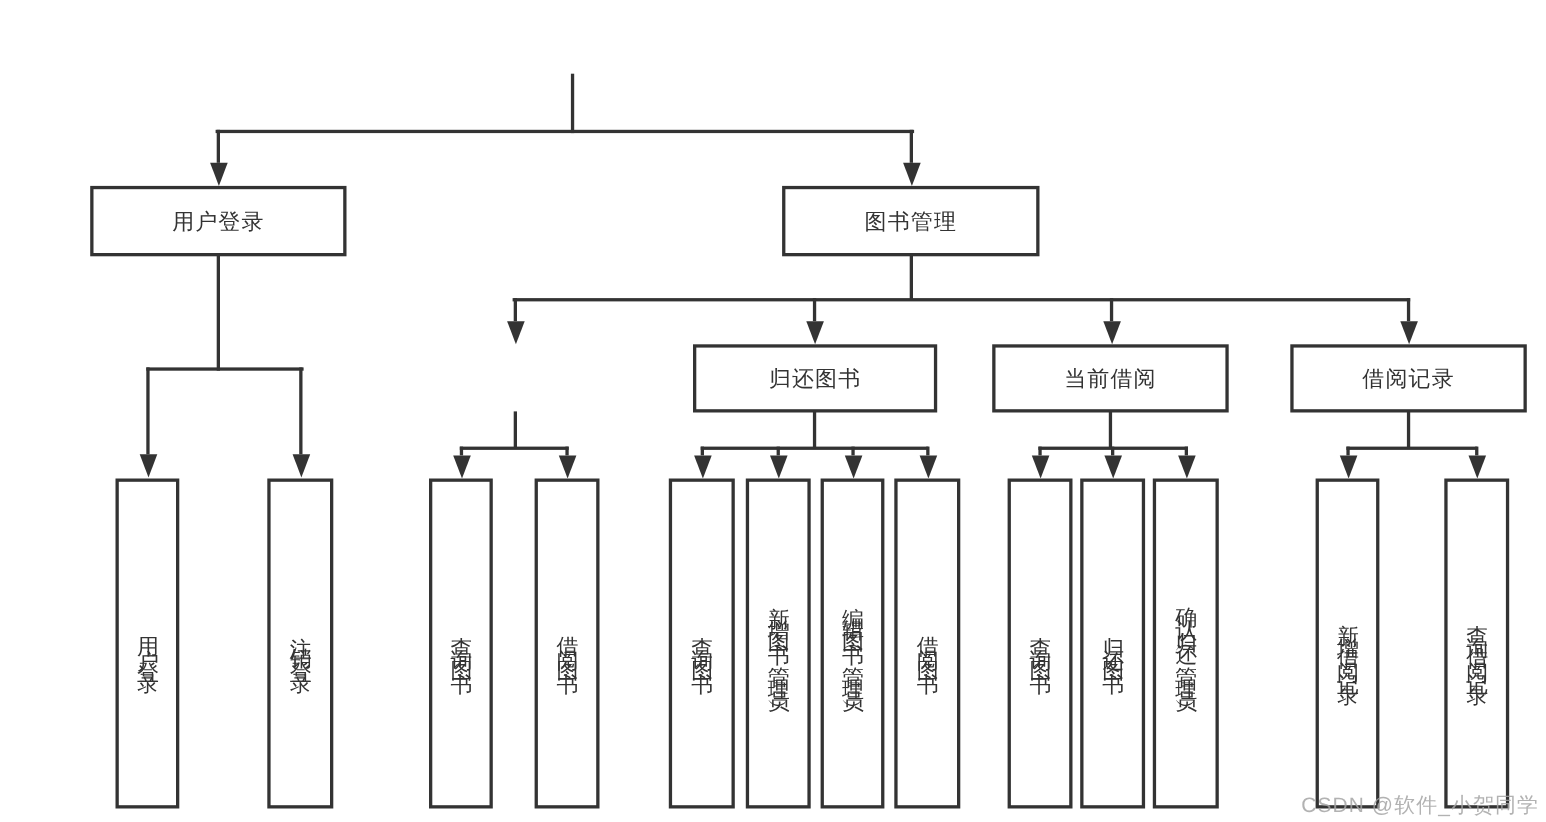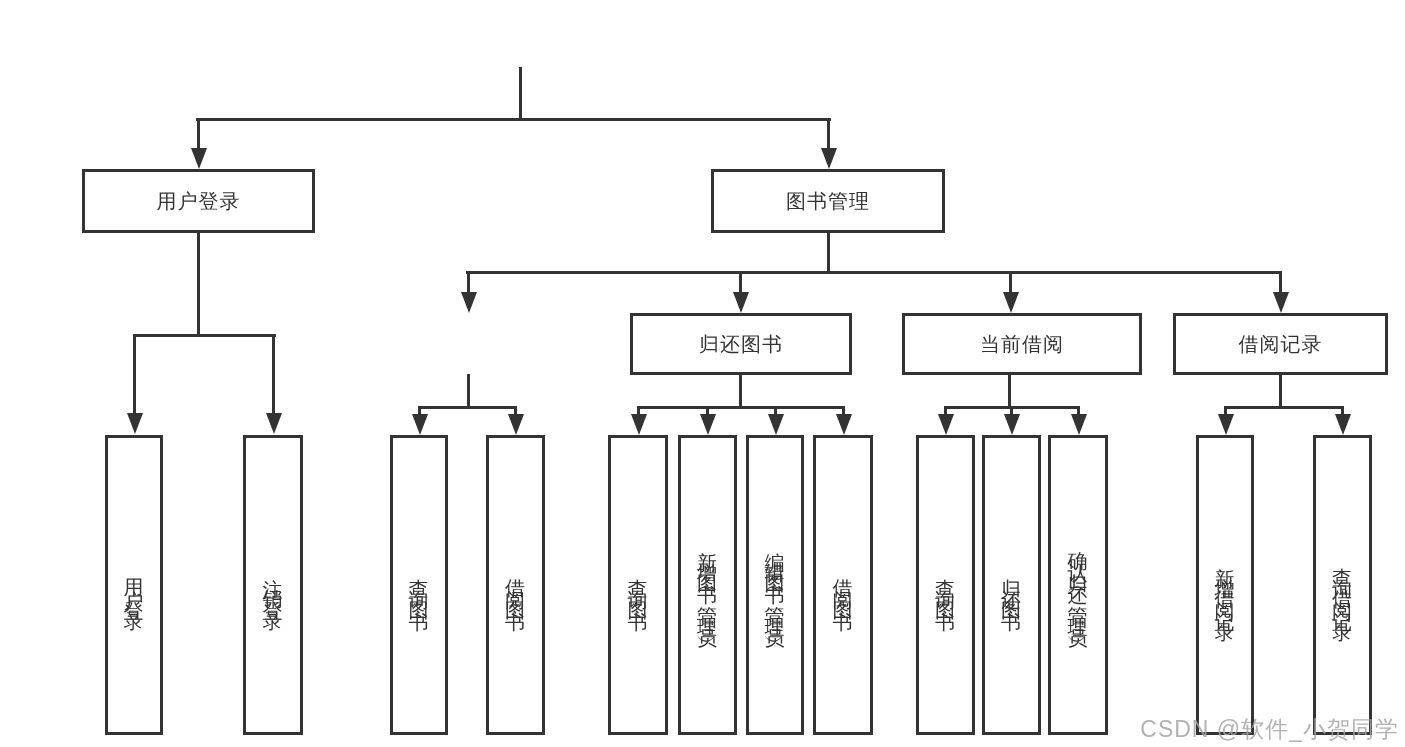--- a/index.html
+++ b/index.html
@@ -52,21 +52,21 @@
     transform: translateX(-50%);
     width: 0; height: 0;
     border-left: 8px solid transparent;
     border-right: 8px solid transparent;
     border-top: 21px solid #333333;
   }
   .watermark {
     position: absolute;
     right: 6px;
     bottom: 2px;
-    font-size: 23px;
+    font-size: 19px;
     color: rgba(165,165,165,0.85);
     letter-spacing: 1px;
     z-index: 5;
   }
 </style>
 </head>
 <body>
 
 <div id="canvas">
 
@@ -91,21 +91,21 @@
   <div class="vline" style="left:827px; top:232px; height:41px;"></div>
   <div class="hline" style="left:466px; top:271px; width:816px;"></div>
   <div class="arrow" style="left:467px; top:271px; height:21px;"></div>
   <div class="arrow" style="left:739px; top:271px; height:21px;"></div>
   <div class="arrow" style="left:1009px; top:271px; height:21px;"></div>
   <div class="arrow" style="left:1279px; top:271px; height:21px;"></div>
 
   <div class="box" style="left:630px; top:313px; width:222px; height:62px;">
     <span>归还图书</span>
   </div>
-  <div class="box" style="left:902px; top:313px; width:240px; height:62px;">
+  <div class="box" style="left:902px; top:313px; width:215px; height:62px;">
     <span>当前借阅</span>
   </div>
   <div class="box" style="left:1173px; top:313px; width:215px; height:62px;">
     <span>借阅记录</span>
   </div>
 
   <div class="vline" style="left:467px; top:374px; height:34px;"></div>
   <div class="hline" style="left:418px; top:406px; width:99px;"></div>
   <div class="arrow" style="left:418px; top:406px; height:8px;"></div>
   <div class="arrow" style="left:514px; top:406px; height:8px;"></div>

